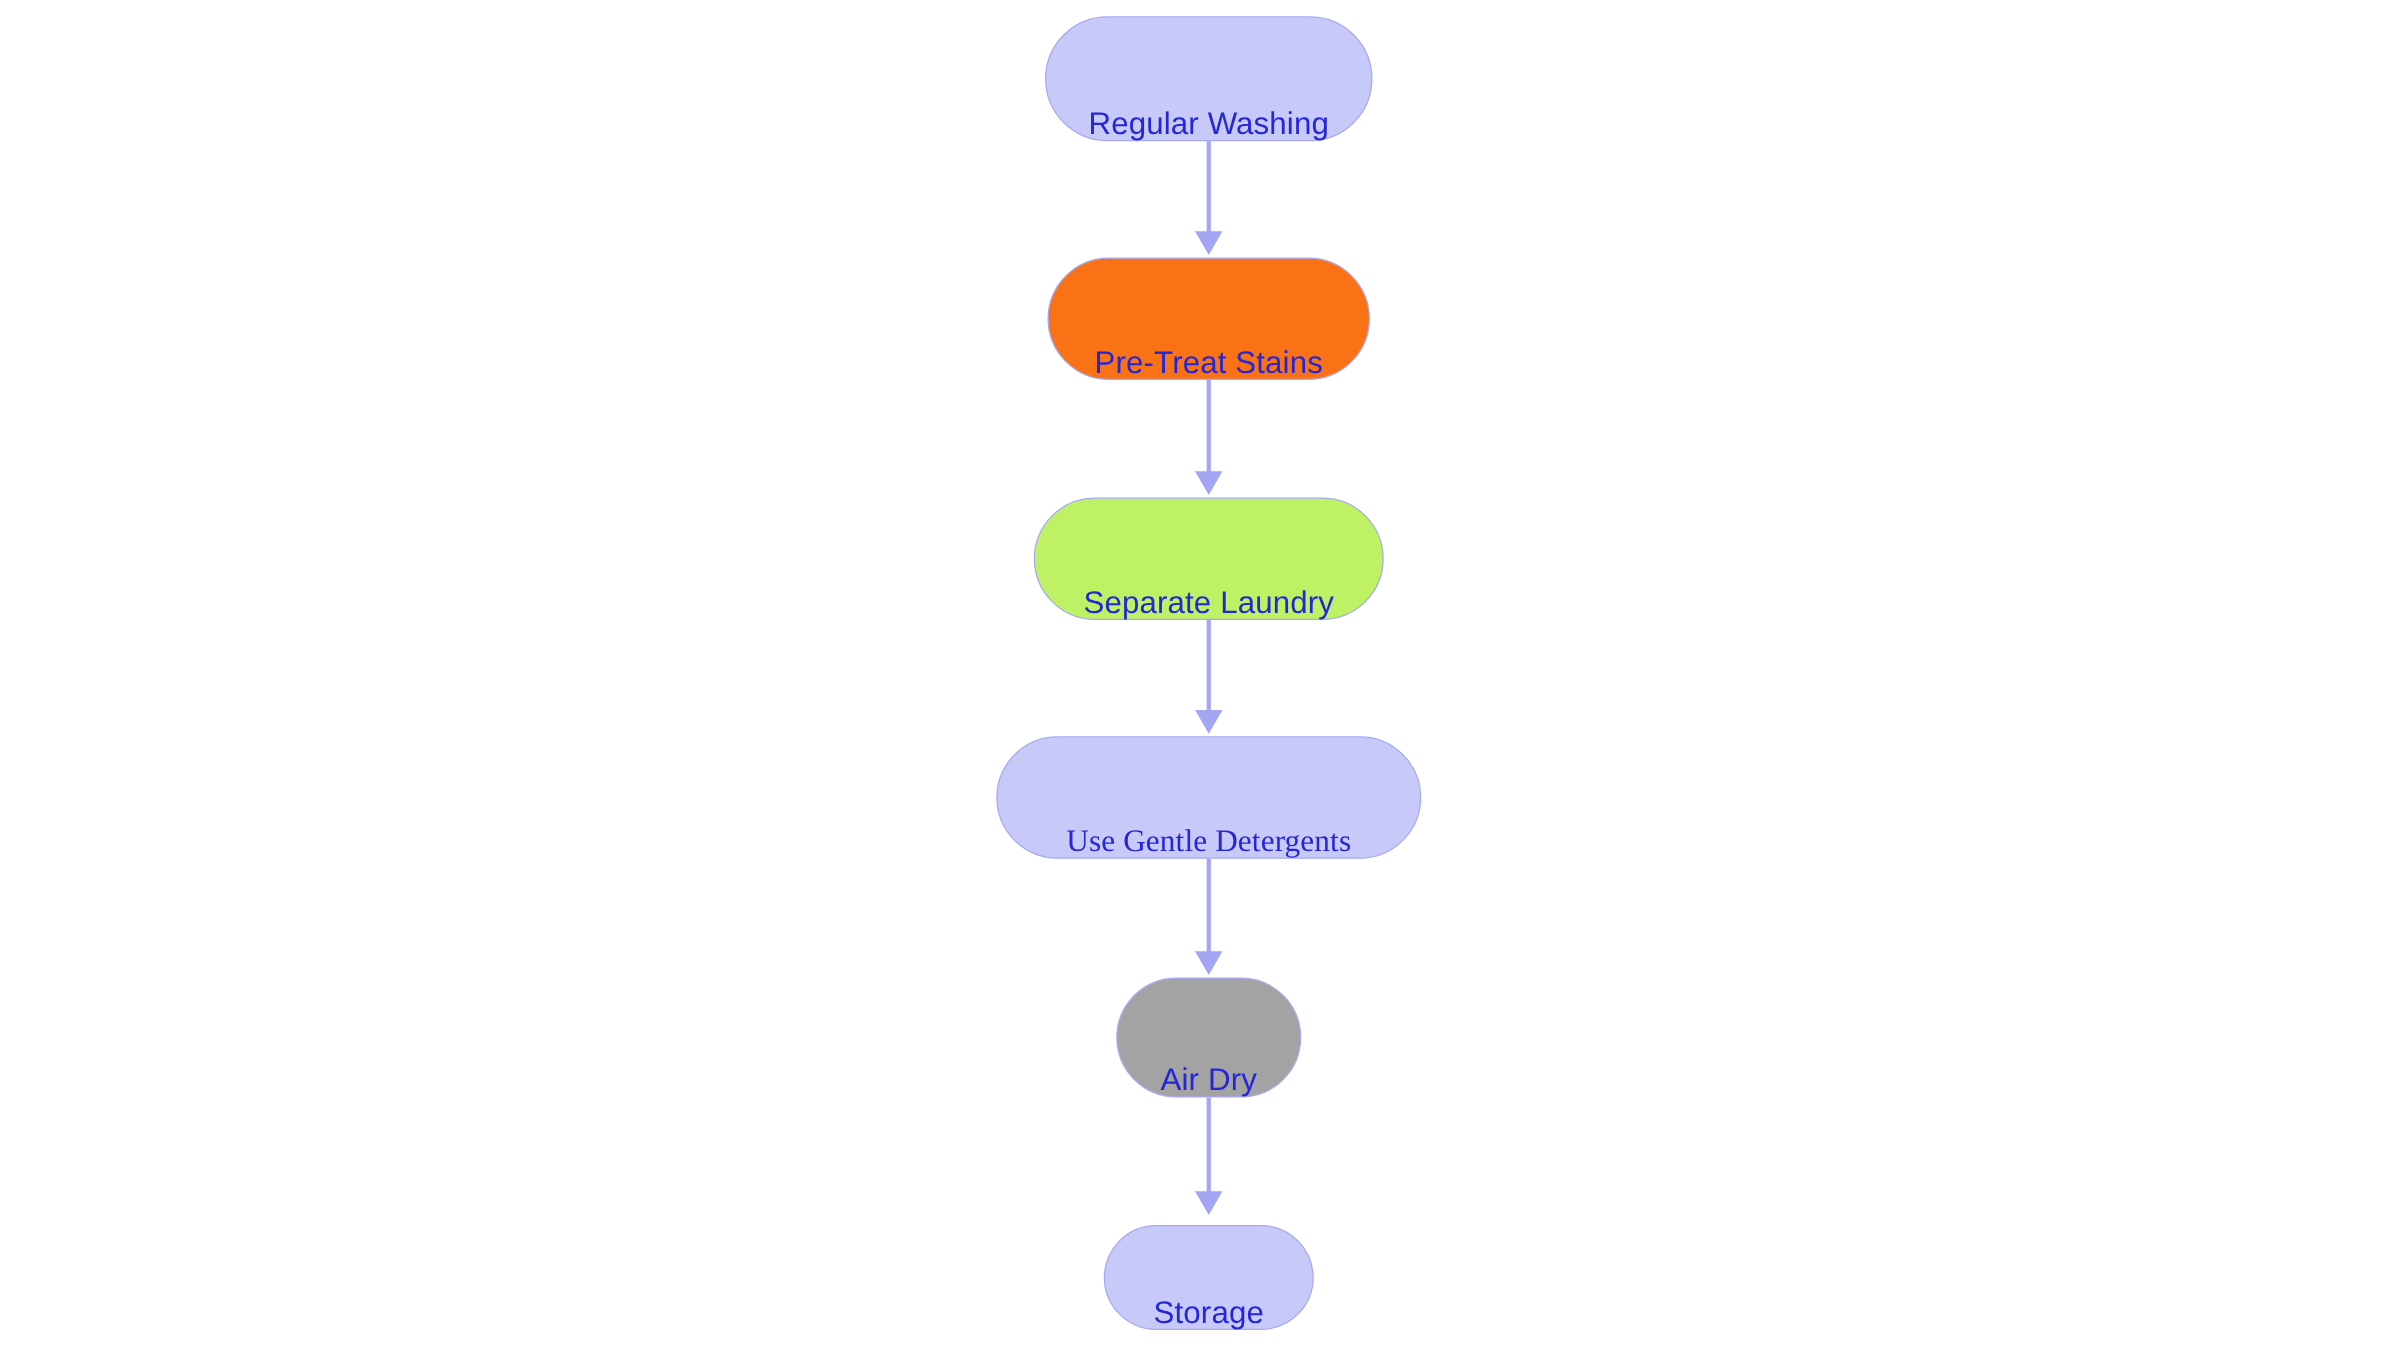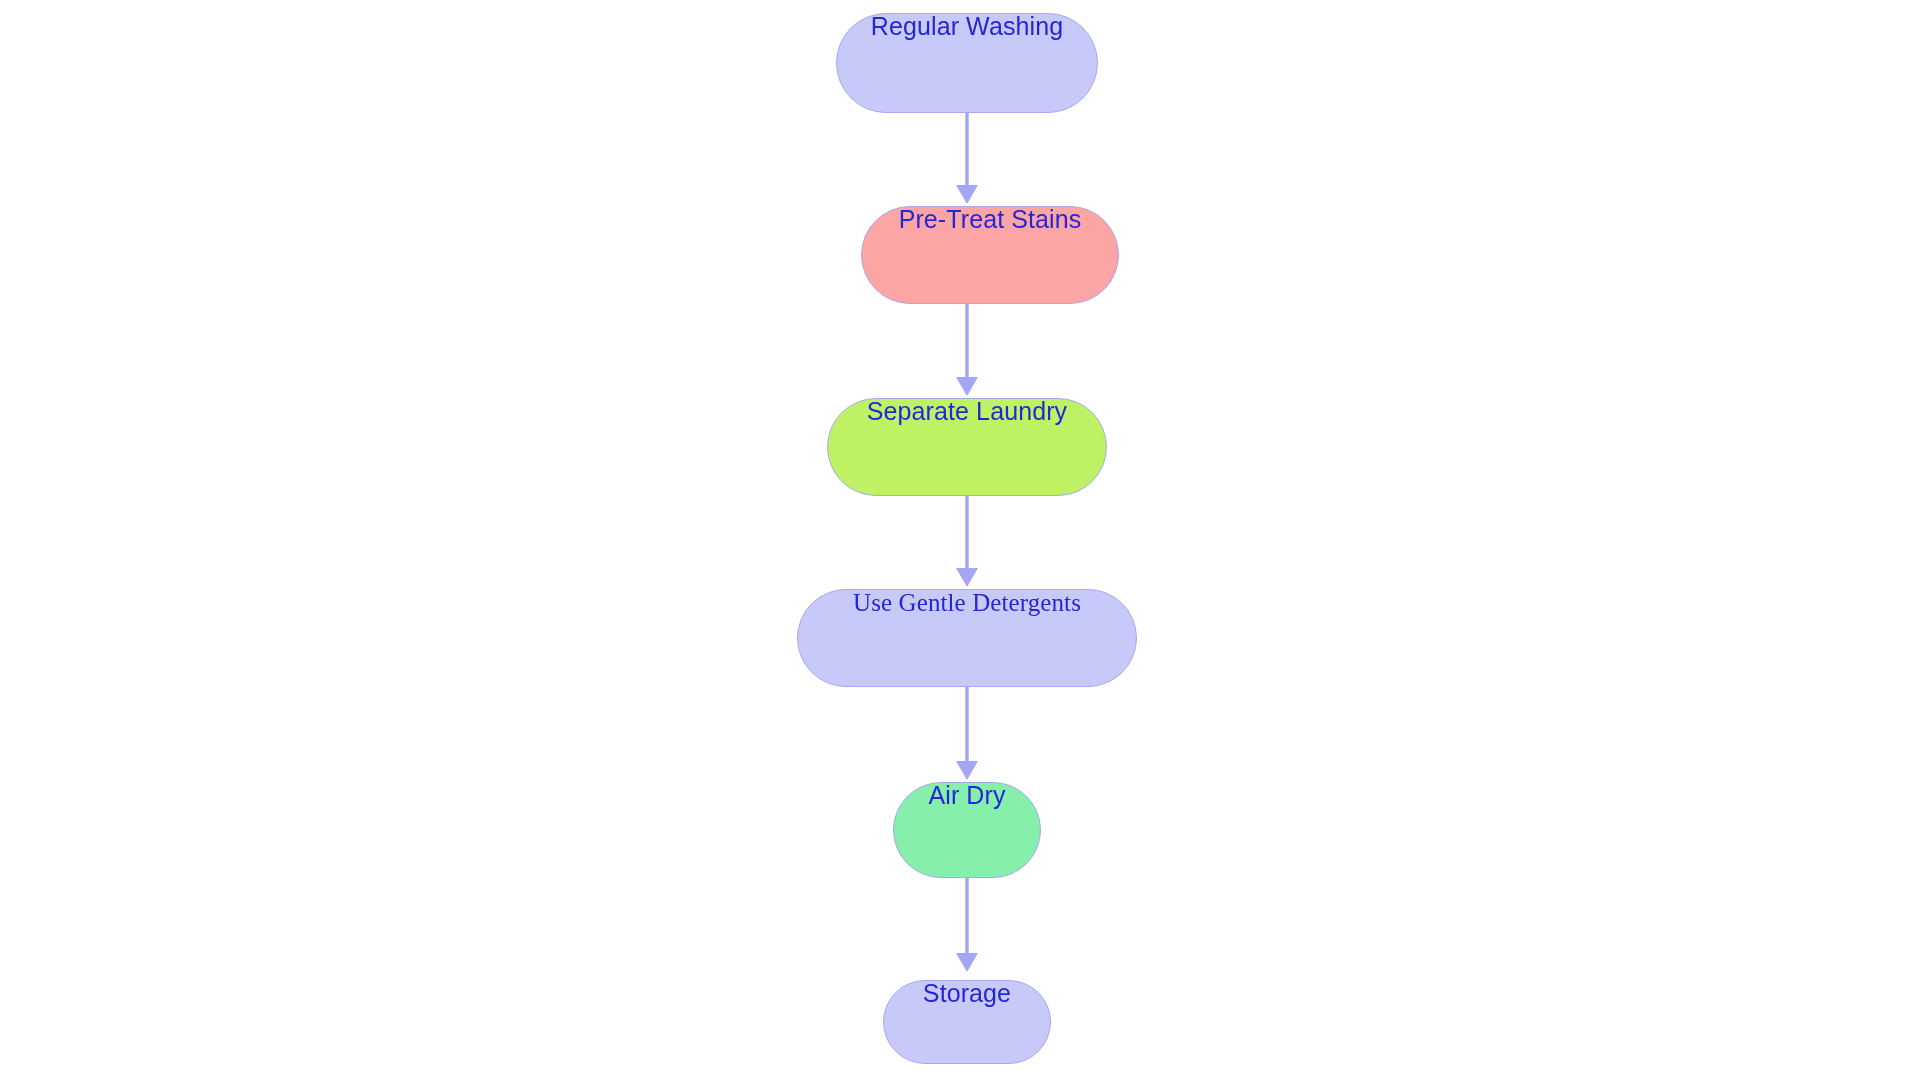--- a/index.html
+++ b/index.html
@@ -19,21 +19,21 @@
     height: 1083px;
     background: #ffffff;
   }
   .flow-node {
     position: absolute;
     box-sizing: border-box;
     background: #c7c9f9;
     border: 1.6px solid #a7a9f0;
     border-radius: 9999px;
     display: flex;
-    align-items: flex-start;
+    align-items: flex-end;
     justify-content: center;
     transform: translate(-50%, -50%);
   }
   .flow-node-label {
     color: #2526d6;
     font-family: "Liberation Sans", sans-serif;
     font-size: 25px;
     font-weight: 400;
     letter-spacing: 0.1px;
     white-space: nowrap;
@@ -83,29 +83,29 @@
         <svg width="22" height="94" viewBox="0 0 22 94">
           <line x1="11" y1="0" x2="11" y2="76" stroke="#a3a6f2" stroke-width="3.4"></line>
           <polygon points="0,75 22,75 11,94" fill="#a3a6f2"></polygon>
         </svg>
       </div>
     </div>
   <div id="node-layer">
       <div class="flow-node" style="left: 967px; top: 63px; width: 262px; height: 100px; background: rgb(199, 201, 249); border-color: rgb(167, 169, 240);">
         <span class="flow-node-label" style="color: rgb(37, 38, 214);">Regular Washing</span>
       </div>
-      <div class="flow-node" style="left: 990px; top: 255px; width: 258px; height: 98px; background: #fca5a5; border-color: rgb(167, 169, 240);">
+      <div class="flow-node" style="left: 967px; top: 255px; width: 258px; height: 98px; background: #f97316; border-color: rgb(167, 169, 240);">
         <span class="flow-node-label" style="color: rgb(37, 38, 214);">Pre-Treat Stains</span>
       </div>
       <div class="flow-node" style="left: 967px; top: 447px; width: 280px; height: 98px; background: #bef264; border-color: rgb(167, 169, 240);">
         <span class="flow-node-label" style="color: rgb(37, 38, 214);">Separate Laundry</span>
       </div>
       <div class="flow-node" style="left: 967px; top: 638px; width: 340px; height: 98px; background: rgb(199, 201, 249); border-color: rgb(167, 169, 240);">
         <span class="flow-node-label" style="color: rgb(37, 38, 214); font-family: Liberation Serif, serif;">Use Gentle Detergents</span>
       </div>
-      <div class="flow-node" style="left: 967px; top: 830px; width: 148px; height: 96px; background: #86efac; border-color: rgb(167, 169, 240);">
+      <div class="flow-node" style="left: 967px; top: 830px; width: 148px; height: 96px; background: #a3a3a3; border-color: rgb(167, 169, 240);">
         <span class="flow-node-label" style="color: rgb(37, 38, 214);">Air Dry</span>
       </div>
       <div class="flow-node" style="left: 967px; top: 1022px; width: 168px; height: 84px; background: rgb(199, 201, 249); border-color: rgb(167, 169, 240);">
         <span class="flow-node-label" style="color: rgb(37, 38, 214);">Storage</span>
       </div>
     </div>
 </div>
 
 </body></html>

